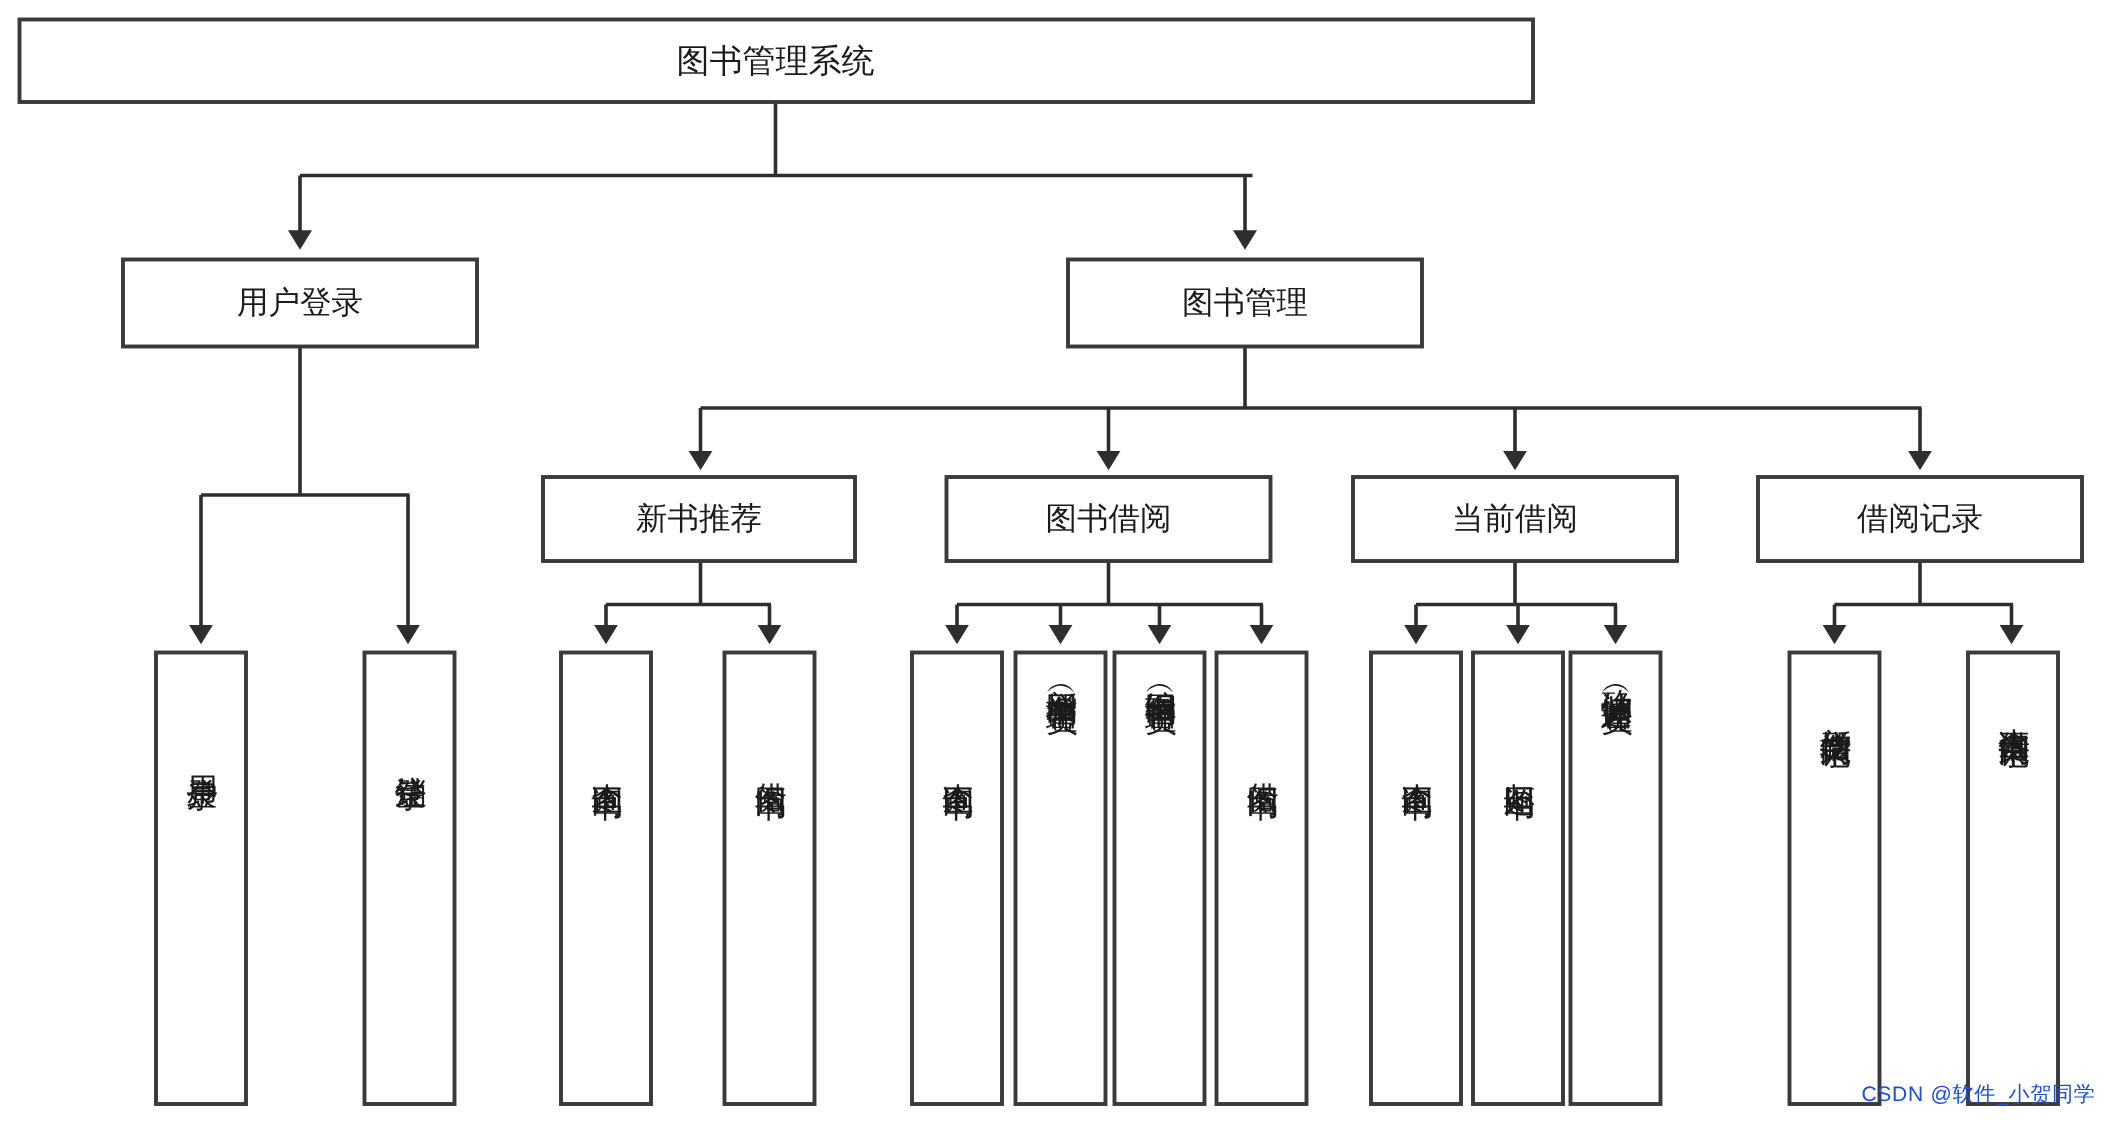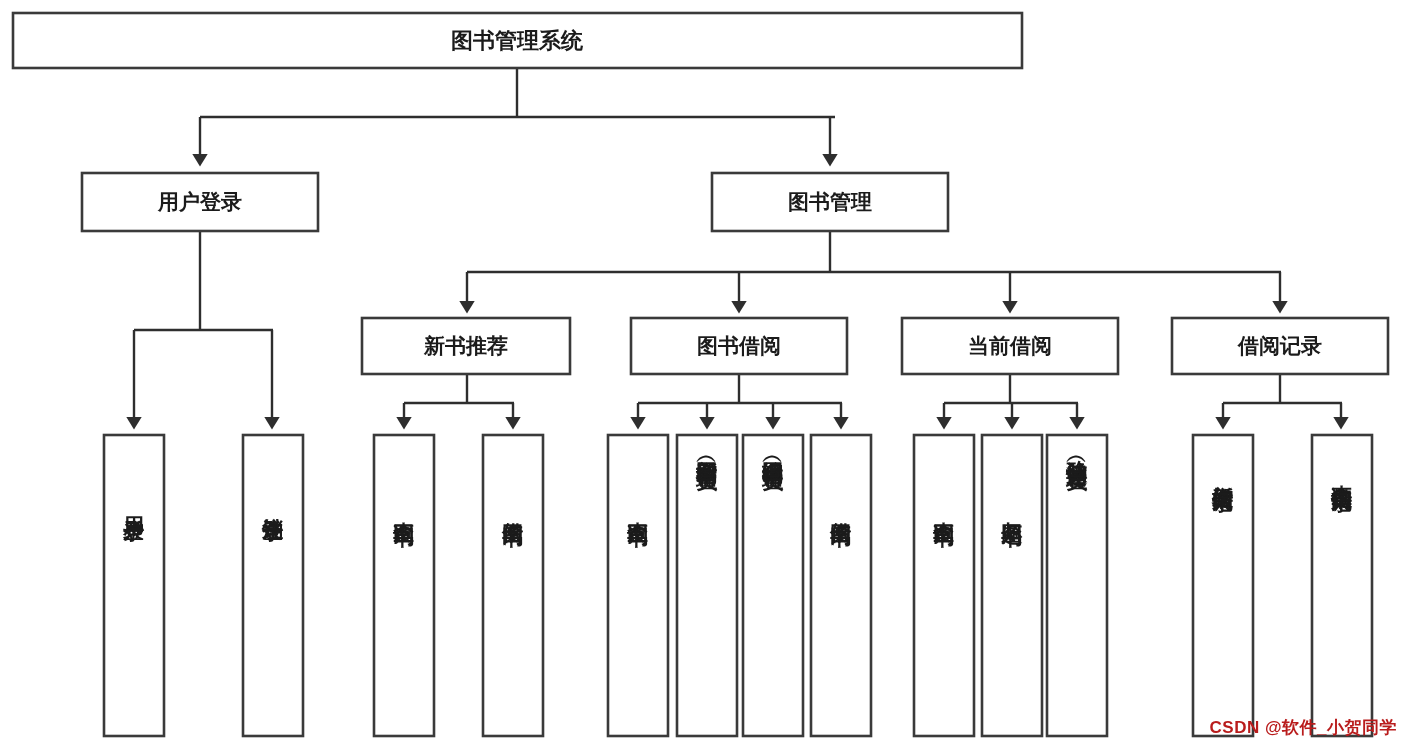--- a/index.html
+++ b/index.html
@@ -11,21 +11,20 @@
     width: 1405px;
     height: 747px;
     overflow: hidden;
     font-family: "Liberation Sans", "DejaVu Sans", sans-serif;
   }
   #diagram-root {
     position: relative;
     width: 1405px;
     height: 747px;
     background: #ffffff;
-    font-weight: bold;
   }
   svg#flow {
     position: absolute;
     top: 0;
     left: 0;
     width: 1405px;
     height: 747px;
     display: block;
   }
   .node-rect {
@@ -74,22 +73,22 @@
     text-orientation: upright;
     letter-spacing: 1.5px;
     white-space: nowrap;
     text-align: center;
   }
   .watermark {
     position: absolute;
     right: 8px;
     bottom: 8px;
     font-family: "Liberation Sans", "DejaVu Sans", sans-serif;
-    font-size: 17px;
-    color: #b91c1c;
+    font-size: 14px;
+    color: #1d4ed8;
     letter-spacing: 0.5px;
     user-select: none;
     white-space: nowrap;
   }
 </style>
 </head>
 <body>
 
 <div id="diagram-root">
 

